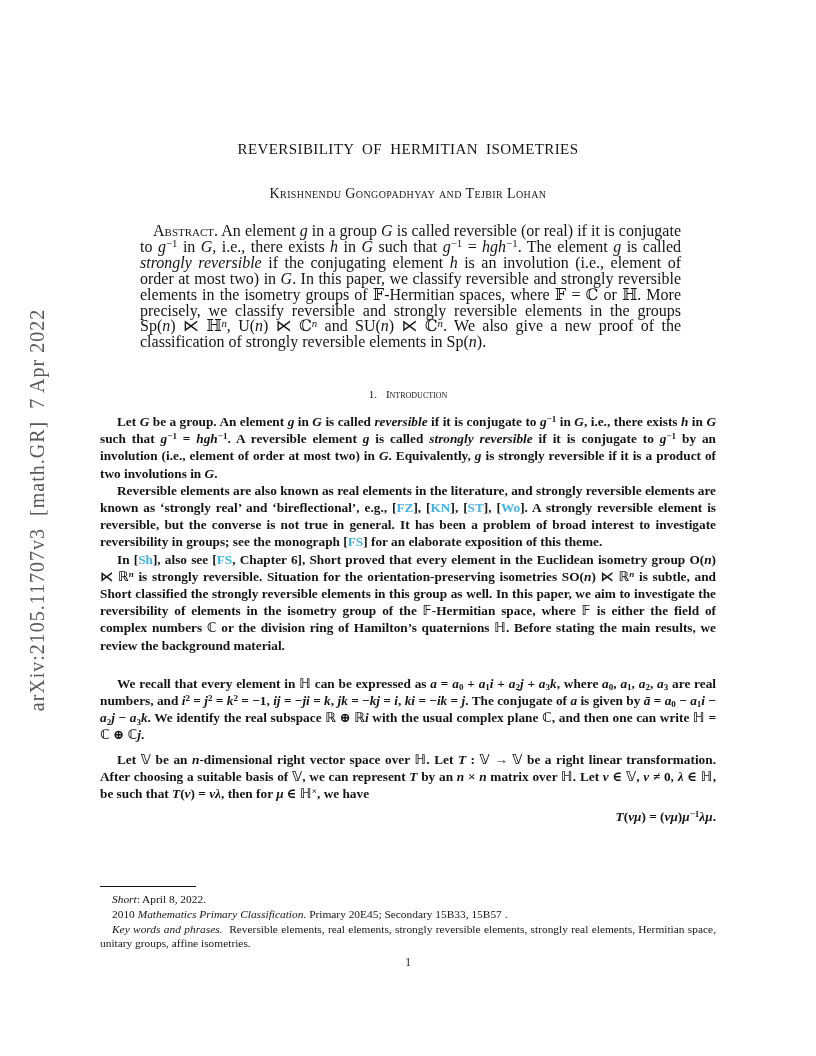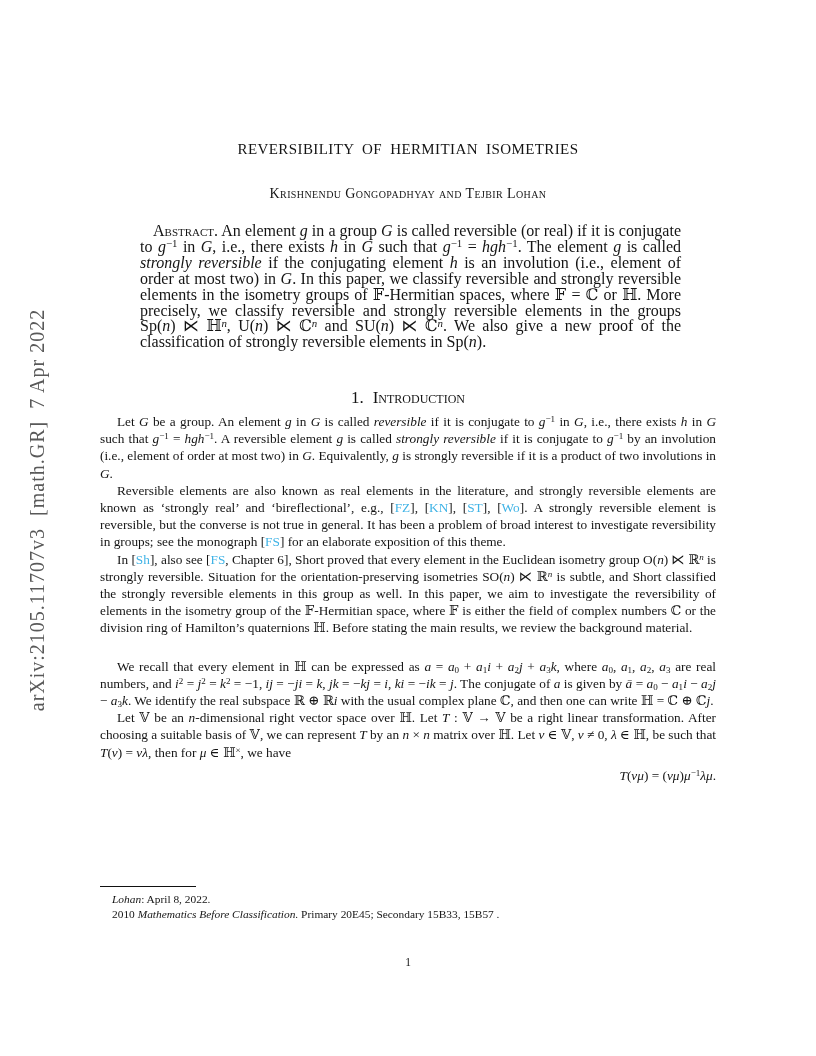--- a/index.html
+++ b/index.html
@@ -26,30 +26,30 @@
     letter-spacing:0.4px;
   }
   .abstract {
     position:absolute; top:223px; left:140px; width:541px;
     font-size:16px; line-height:15.9px; text-align:justify;
     text-indent:13px;
   }
   .sc { font-variant:small-caps; }
   .section-heading {
     position:absolute; top:388px; left:100px; width:616px;
-    text-align:center; font-size:17px;
+    text-align:center; font-size:11px;
   }
   .section-heading .sec-title { font-variant:small-caps; margin-left:9px; }
   .body-text {
     position:absolute; top:413px; left:100px; width:616px;
     font-size:13.3px; line-height:17.2px; text-align:justify;
   }
-  .body-text p { margin:0; text-indent:17px; }
+  .body-text p { margin:0; text-indent:17px;font-weight:bold; }
   .body-text p.gap-sm { margin-top:21px; }
-  .body-text p.gap-md { }
+  .body-text p.gap-md { margin-top:7px; }
   .equation { text-align:right; text-indent:0 !important; margin-top:6px !important; }
   .footnote {
     position:absolute; top:886px; left:100px; width:616px;
     font-size:11.4px; line-height:14.8px; text-align:justify;
   }
   .fn-rule { width:96px; border-top:1.2px solid #111; margin:0 0 5px 0; }
   .footnote p { margin:0; text-indent:12px; }
   .page-number {
     position:absolute; top:956px; left:0; width:816px;
     text-align:center; font-size:11.5px;
@@ -81,19 +81,20 @@
     <p>Let <i>G</i> be a group. An element <i>g</i> in <i>G</i> is called <i>reversible</i> if it is conjugate to <i>g</i><sup>−1</sup> in <i>G</i>, i.e., there exists <i>h</i> in <i>G</i> such that <i>g</i><sup>−1</sup> = <i>hgh</i><sup>−1</sup>. A reversible element <i>g</i> is called <i>strongly reversible</i> if it is conjugate to <i>g</i><sup>−1</sup> by an involution (i.e., element of order at most two) in <i>G</i>. Equivalently, <i>g</i> is strongly reversible if it is a product of two involutions in <i>G</i>.</p>
     <p>Reversible elements are also known as real elements in the literature, and strongly reversible elements are known as ‘strongly real’ and ‘bireflectional’, e.g., [<span class="cite">FZ</span>], [<span class="cite">KN</span>], [<span class="cite">ST</span>], [<span class="cite">Wo</span>]. A strongly reversible element is reversible, but the converse is not true in general. It has been a problem of broad interest to investigate reversibility in groups; see the monograph [<span class="cite">FS</span>] for an elaborate exposition of this theme.</p>
     <p>In [<span class="cite">Sh</span>], also see [<span class="cite">FS</span>, Chapter 6], Short proved that every element in the Euclidean isometry group O(<i>n</i>) ⋉ ℝ<sup><i>n</i></sup> is strongly reversible. Situation for the orientation-preserving isometries SO(<i>n</i>) ⋉ ℝ<sup><i>n</i></sup> is subtle, and Short classified the strongly reversible elements in this group as well. In this paper, we aim to investigate the reversibility of elements in the isometry group of the 𝔽-Hermitian space, where 𝔽 is either the field of complex numbers ℂ or the division ring of Hamilton’s quaternions ℍ. Before stating the main results, we review the background material.</p>
     <p class="gap-sm">We recall that every element in ℍ can be expressed as <i>a</i> = <i>a</i><sub>0</sub> + <i>a</i><sub>1</sub><i>i</i> + <i>a</i><sub>2</sub><i>j</i> + <i>a</i><sub>3</sub><i>k</i>, where <i>a</i><sub>0</sub>, <i>a</i><sub>1</sub>, <i>a</i><sub>2</sub>, <i>a</i><sub>3</sub> are real numbers, and <i>i</i><sup>2</sup> = <i>j</i><sup>2</sup> = <i>k</i><sup>2</sup> = −1, <i>ij</i> = −<i>ji</i> = <i>k</i>, <i>jk</i> = −<i>kj</i> = <i>i</i>, <i>ki</i> = −<i>ik</i> = <i>j</i>. The conjugate of <i>a</i> is given by <i>ā</i> = <i>a</i><sub>0</sub> − <i>a</i><sub>1</sub><i>i</i> − <i>a</i><sub>2</sub><i>j</i> − <i>a</i><sub>3</sub><i>k</i>. We identify the real subspace ℝ ⊕ ℝ<i>i</i> with the usual complex plane ℂ, and then one can write ℍ = ℂ ⊕ ℂ<i>j</i>.</p>
     <p class="gap-md">Let 𝕍 be an <i>n</i>-dimensional right vector space over ℍ. Let <i>T</i> : 𝕍 → 𝕍 be a right linear transformation. After choosing a suitable basis of 𝕍, we can represent <i>T</i> by an <i>n</i> × <i>n</i> matrix over ℍ. Let <i>v</i> ∈ 𝕍, <i>v</i> ≠ 0, <i>λ</i> ∈ ℍ, be such that <i>T</i>(<i>v</i>) = <i>vλ</i>, then for <i>μ</i> ∈ ℍ<sup>×</sup>, we have</p>
     <p class="equation"><i>T</i>(<i>vμ</i>) = (<i>vμ</i>)<i>μ</i><sup>−1</sup><i>λμ</i>.</p>
   </div>
 
   <div class="footnote">
     <div class="fn-rule"></div>
-    <p><i>Lohan</i>: April 8, 2022.</p>
-    <p>2010 <i>Mathematics Before Classification.</i> Primary 20E45; Secondary 15B33, 15B57 .</p>
+    <p><i>Short</i>: April 8, 2022.</p>
+    <p>2010 <i>Mathematics Primary Classification.</i> Primary 20E45; Secondary 15B33, 15B57 .</p>
+    <p><i>Key words and phrases.</i>&nbsp;&nbsp;Reversible elements, real elements, strongly reversible elements, strongly real elements, Hermitian space, unitary groups, affine isometries.</p>
   </div>
 
   <div class="page-number">1</div>
 
 </div>
 
 </body></html>

